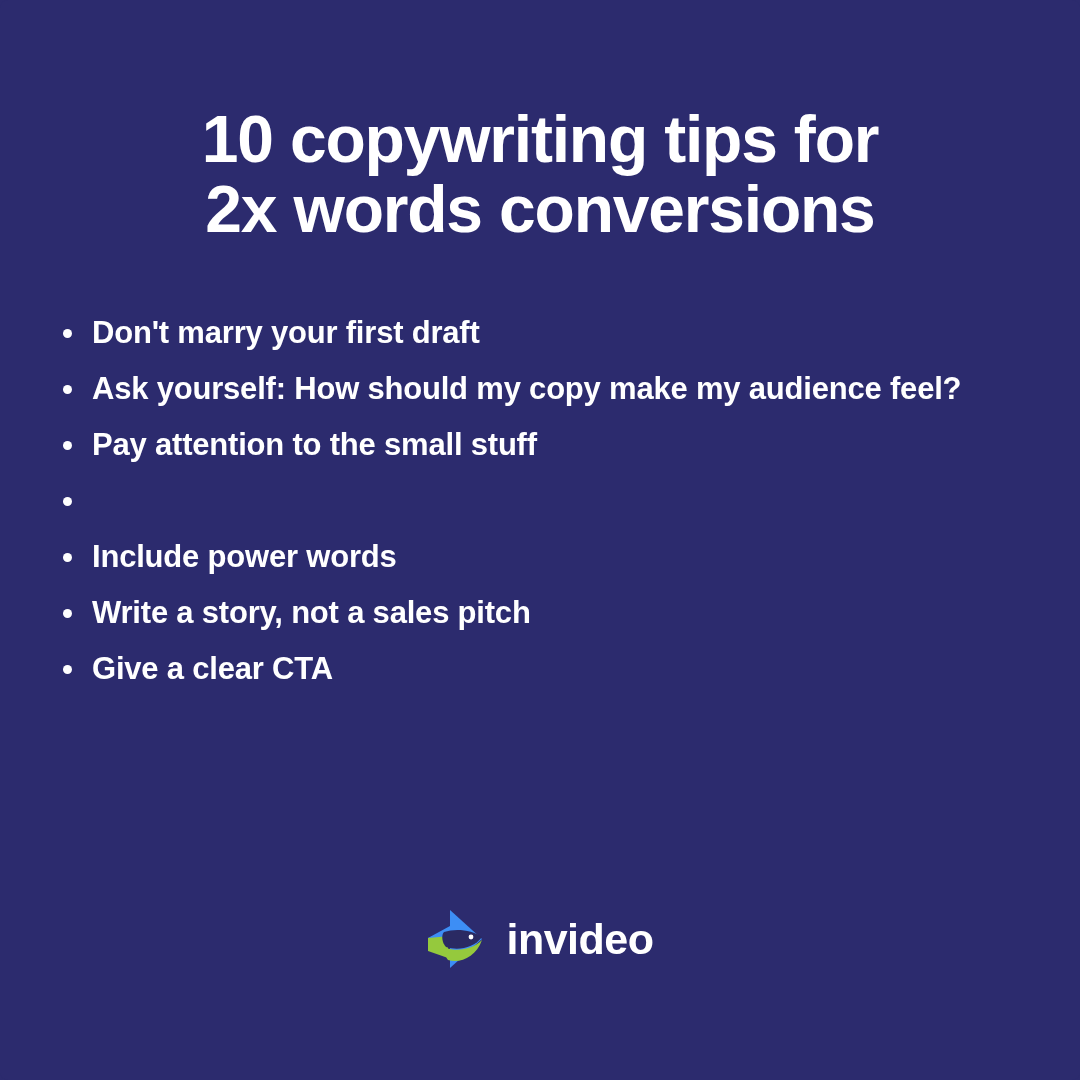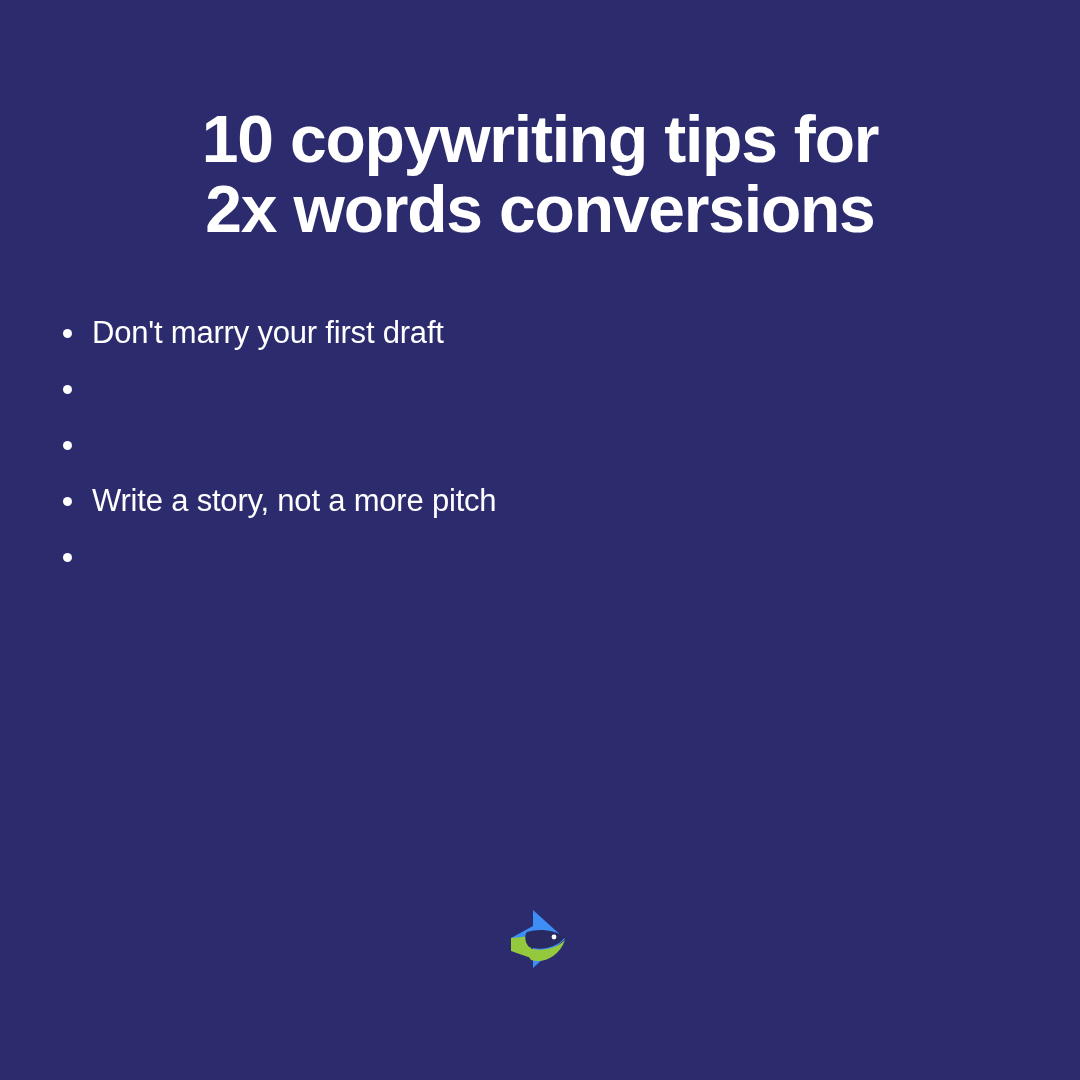--- a/index.html
+++ b/index.html
@@ -66,21 +66,21 @@
     width: 9px;
     height: 9px;
     margin-top: -4px;
     border-radius: 50%;
     background: #ffffff;
   }
 
   .tip-text {
     color: #ffffff;
     font-size: 31px;
-    font-weight: 400;
+    font-weight: 700;
     line-height: 36px;
     letter-spacing: -0.2px;
     white-space: nowrap;
   }
 
   
   .logo-row {
     position: absolute;
     left: 0;
     right: 0;
@@ -116,43 +116,54 @@
     <span class="title-line">2x words conversions</span>
   </div>
 
   <ul class="tips-list">
     <li class="tip-item">
       <span class="tip-bullet"></span>
       <span class="tip-text">Don't marry your first draft</span>
     </li>
     <li class="tip-item">
       <span class="tip-bullet"></span>
+      <span class="tip-text">Ask yourself: How should my copy make my audience feel?</span>
+    </li>
+    <li class="tip-item">
+      <span class="tip-bullet"></span>
+      <span class="tip-text">Pay attention to the small stuff</span>
     </li>
     <li class="tip-item">
       <span class="tip-bullet"></span>
     </li>
     <li class="tip-item">
       <span class="tip-bullet"></span>
-      <span class="tip-text">Write a story, not a more pitch</span>
+      <span class="tip-text">Include power words</span>
     </li>
     <li class="tip-item">
       <span class="tip-bullet"></span>
+      <span class="tip-text">Write a story, not a sales pitch</span>
+    </li>
+    <li class="tip-item">
+      <span class="tip-bullet"></span>
+      <span class="tip-text">Give a clear CTA</span>
     </li>
   </ul>
 
   <div class="logo-row">
     <svg class="logo-mark" viewBox="0 0 62 70">
 
       <polygon points="2,34 22,27 22,54 2,47" fill="#95c93d"></polygon>
 
       <polygon points="2,34 24,22 24,32" fill="#3d8ef5"></polygon>
 
       <polygon points="24,6 24,64 56,35" fill="#3d8ef5"></polygon>
 
       <path d="M18 28 C30 24, 46 26, 56 33 C48 44, 32 47, 20 43 C16 39, 15 31, 18 28 Z" fill="#2a2a63"></path>
 
       <path d="M20 44 C32 48, 47 45, 56 36 C50 53, 34 60, 22 56 C19 52, 18 47, 20 44 Z" fill="#95c93d"></path>
 
       <circle cx="45" cy="33" r="2.4" fill="#ffffff"></circle>
     </svg>
+    <span class="logo-word">invideo</span>
   </div>
 
 </div>
 
 </body></html>

